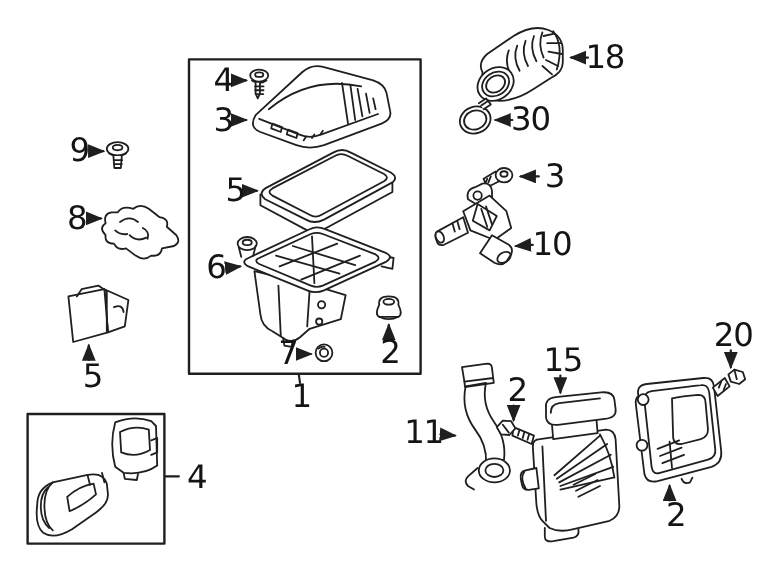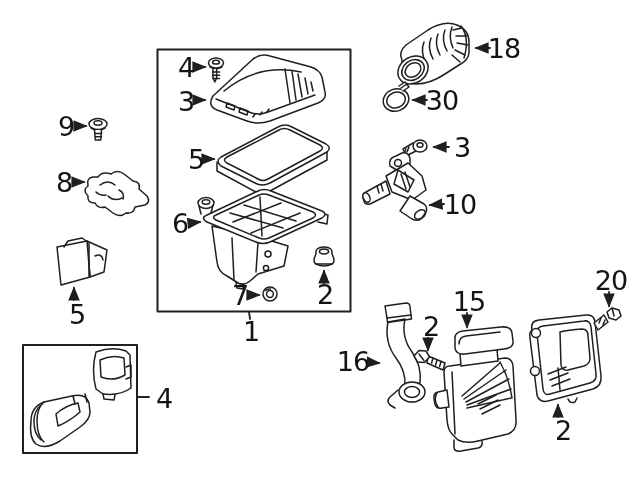--- a/index.html
+++ b/index.html
@@ -266,20 +266,20 @@
   <div class="label" style="left:186px;top:67px">4</div>
   <div class="label" style="left:196px;top:159px">5</div>
   <div class="label" style="left:180px;top:223px">6</div>
   <div class="label" style="left:240px;top:295px">7</div>
   <div class="label" style="left:64px;top:182px">8</div>
   <div class="label" style="left:66px;top:126px">9</div>
   <div class="label" style="left:460px;top:204px">10</div>
   <div class="label" style="left:462px;top:147px">3</div>
   <div class="label" style="left:164px;top:398px">4</div>
   <div class="label" style="left:77px;top:314px">5</div>
-  <div class="label" style="left:353px;top:361px">16</div>
+  <div class="label" style="left:353px;top:361px">11</div>
   <div class="label" style="left:469px;top:301px">15</div>
   <div class="label" style="left:431px;top:326px">2</div>
   <div class="label" style="left:563px;top:430px">2</div>
   <div class="label" style="left:611px;top:280px">20</div>
   <div class="label" style="left:504px;top:48px">18</div>
   <div class="label" style="left:442px;top:100px">30</div>
 </div>
 
 </body></html>

